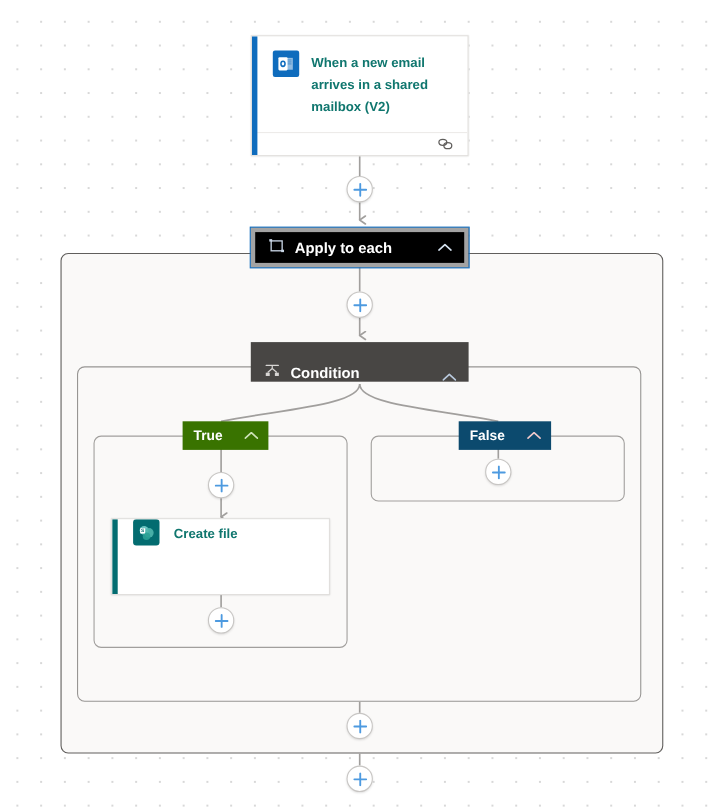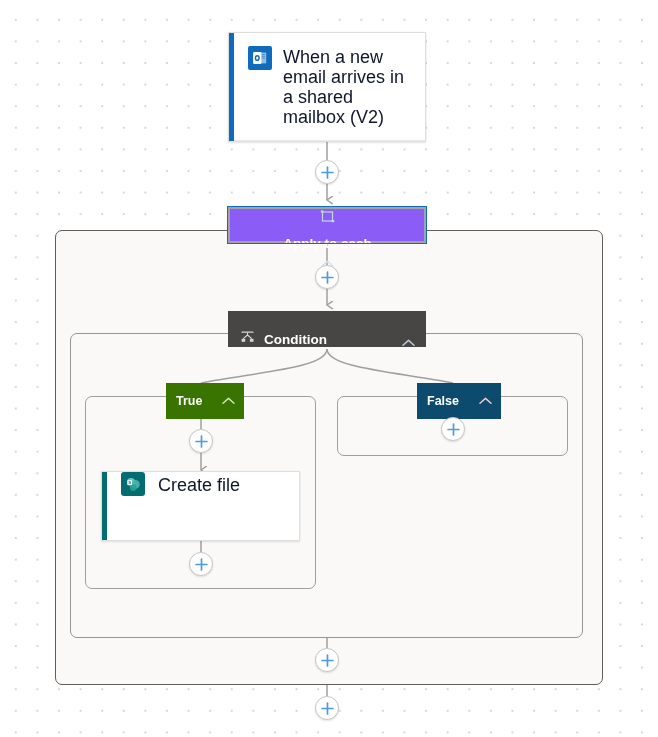--- a/index.html
+++ b/index.html
@@ -62,24 +62,24 @@
     width: 5px;
   }
   .card-body {
     display: flex;
     align-items: flex-start;
     gap: 11px;
     padding: 13px 14px 13px 19px;
     flex: 1 1 auto;
   }
   .card-title {
-    font-size: 18px;
+    font-size: 12px;
     line-height: 20px;
-    color: #0f172a;
-    font-weight: 400;
+    color: #0f766e;
+    font-weight: 700;
     padding-top: 1px;
   }
   .card-footer {
     border-top: 1px solid #edebe9;
     height: 26px;
     display: flex;
     align-items: center;
     justify-content: flex-end;
     padding-right: 12px;
   }
@@ -98,33 +98,32 @@
     align-items: center;
     gap: 9px;
     height: 36px;
     padding: 0 11px 0 12px;
     color: #ffffff;
     font-size: 13.5px;
     font-weight: 700;
   }
   .op-header .op-label { flex: 1 1 auto; }
   .op-loop {
-    background: #8b5cf6;
-    border: 2px solid #a3a3a3;
+    background: #000000;
+    border: 4px solid #a3a3a3;
     outline: 1.5px solid #0f6cbd;
-    flex-direction: column;
   }
   .op-condition { background: #484644; align-items: flex-end; }
 
   
   .branch-label {
     display: flex;
     align-items: center;
     gap: 20px;
-    height: 36px;
+    height: 26px;
     padding: 0 9px 0 10px;
     color: #ffffff;
     font-size: 12.5px;
     font-weight: 700;
     z-index: 5;
   }
   .branch-true  { background: #397300; }
   .branch-false { background: #0c4a6e; }
 
   

